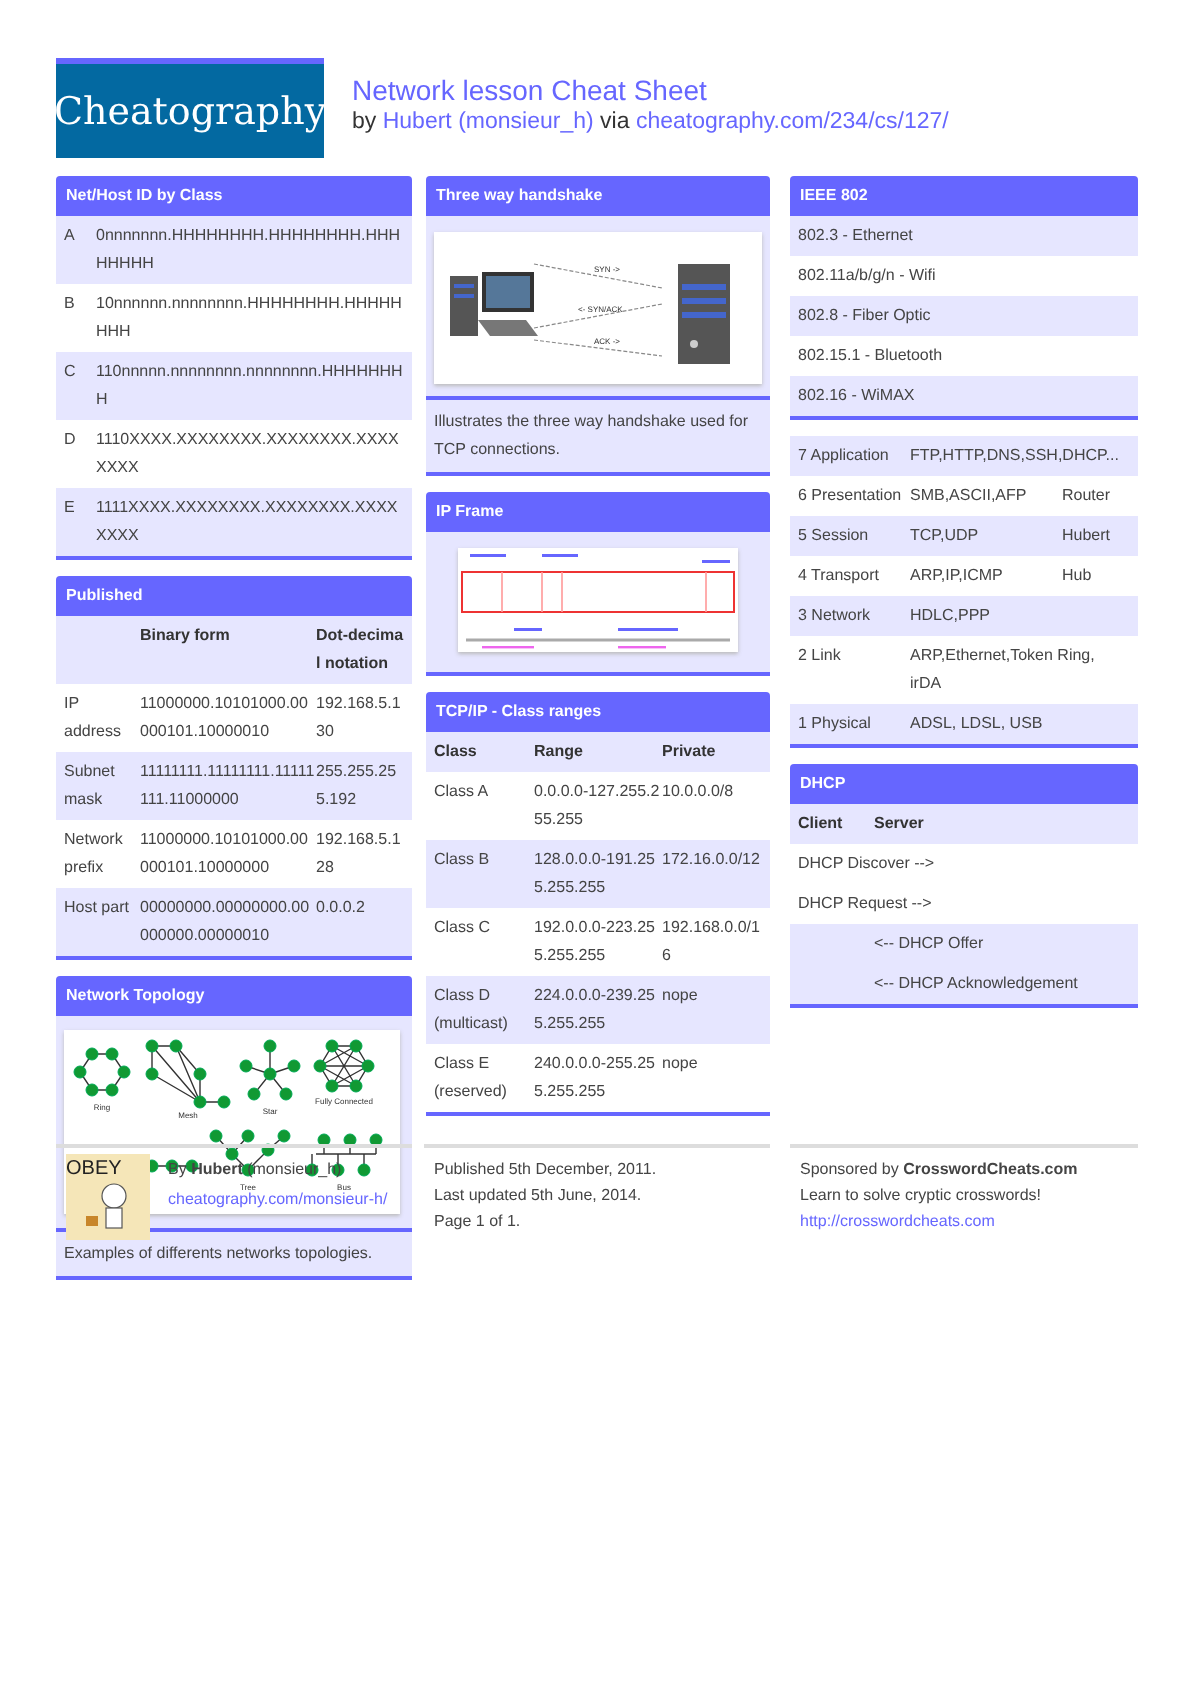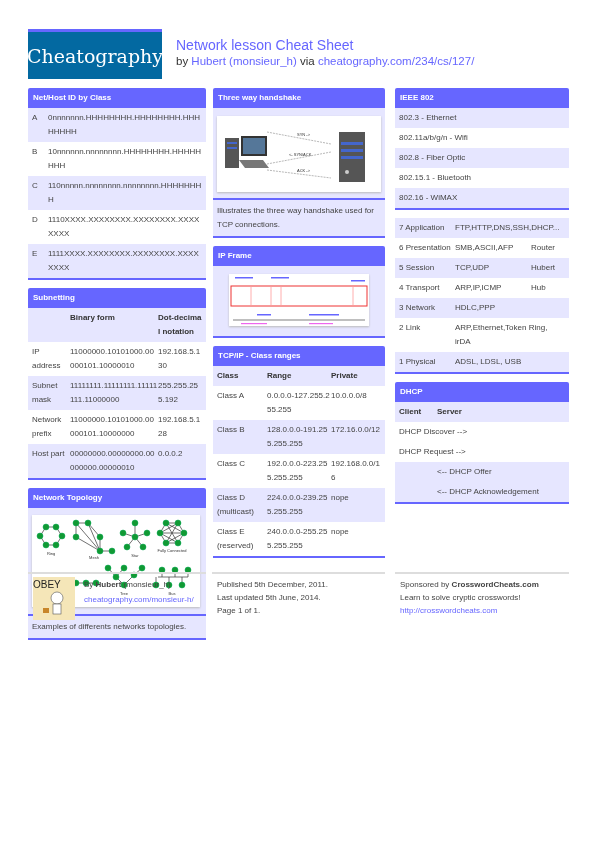--- a/index.html
+++ b/index.html
@@ -76,21 +76,21 @@
         <span class="k" style="width:16px">D</span>
         <span class="v">1110XXXX.XXXXXXXX.XXXXXXXX.XXXXXXXX</span>
       </div>
     <div class="row shade">
         <span class="k" style="width:16px">E</span>
         <span class="v">1111XXXX.XXXXXXXX.XXXXXXXX.XXXXXXXX</span>
       </div>
   </div>
 
   <div class="section">
-    <div class="sec-head">Subnetting</div>
+    <div class="sec-head">Published</div>
     <div class="row shade bold">
       <span class="k" style="width:38px"></span>
       <span class="v" style="flex:none;width:88px">Binary form</span>
       <span class="v">Dot-decimal notation</span>
     </div>
     <div class="row">
       <span class="k" style="width:38px">IP address</span>
       <span class="v" style="flex:none;width:88px">11000000.10101000.00000101.10000010</span>
       <span class="v">192.168.5.130</span>
     </div>

